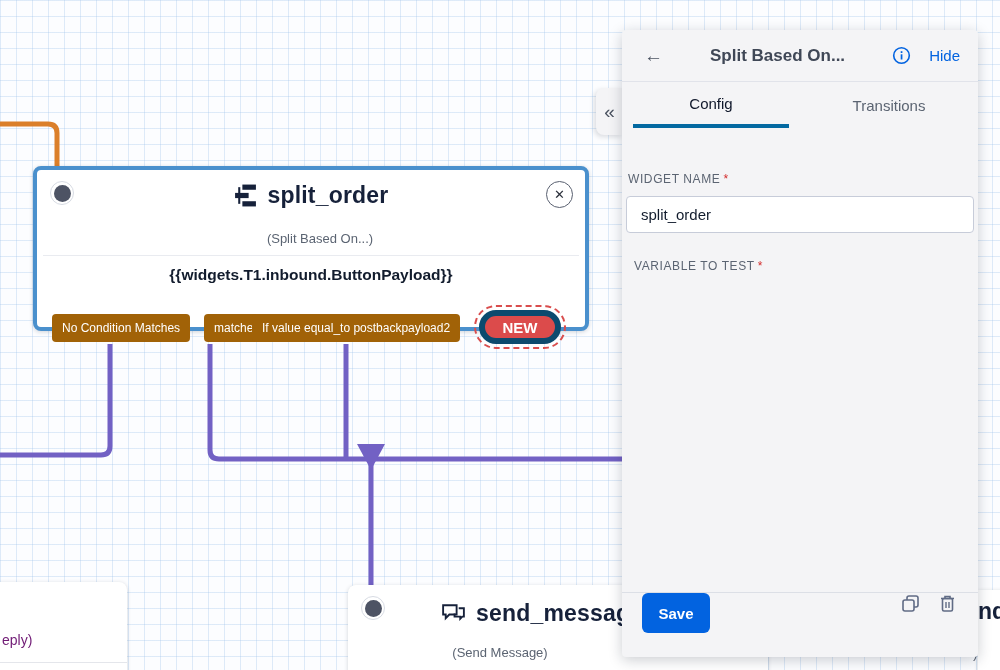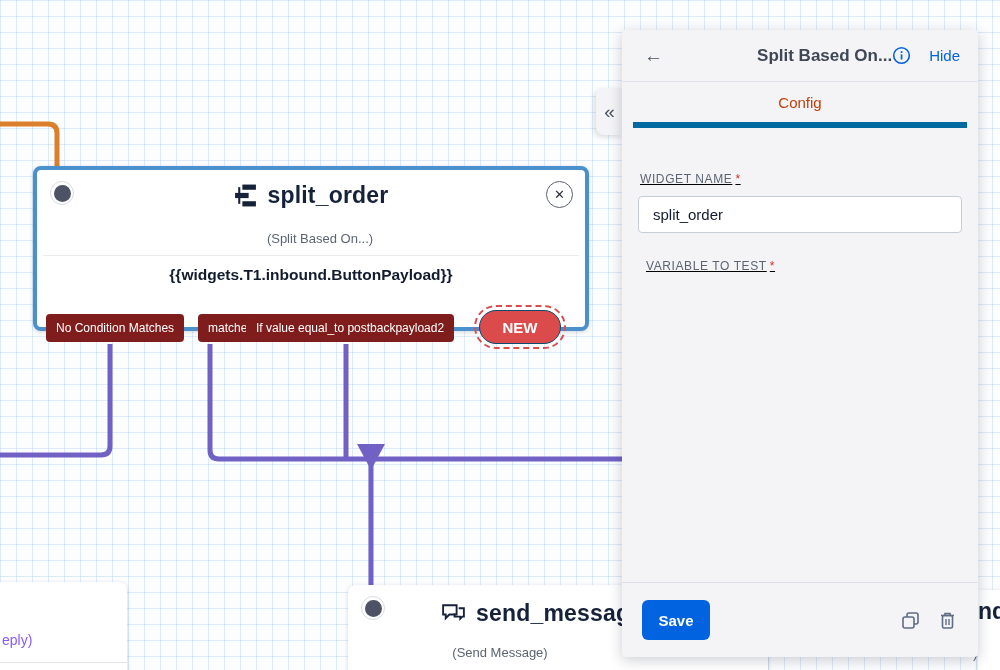--- a/index.html
+++ b/index.html
@@ -31,69 +31,69 @@
         display:flex;align-items:center;justify-content:center;
         font-size:13px;color:#2a2f3a;background:#fff;cursor:pointer;}
   .node-subtitle{position:absolute;left:0;right:0;text-align:center;
         font-size:13px;color:#5b6472;}
   .split-node .node-subtitle{top:61px;padding-left:18px;}
   .node-divider{position:absolute;left:6px;right:6px;height:1px;background:#e9ebf0;top:85px;}
   .node-variable{position:absolute;left:0;right:0;top:96px;text-align:center;
         font-size:15.5px;color:#121c2d;font-weight:bold;}
   
   .chip{position:absolute;top:314px;height:28px;line-height:28px;z-index:3;
-        background:#7f1d1d;color:#fff;font-size:12px;padding:0 10px;
-        border-radius:4px;white-space:nowrap;cursor:pointer;}
+        background:#a16207;color:#fff;font-size:12px;padding:0 10px;
+        border-radius:4px;white-space:nowrap;cursor:pointer;margin-left:6px;}
   .new-wrap{position:absolute;left:474px;top:305px;z-index:3;
         border:2px dashed #d94d4d;border-radius:26px;padding:3px;}
   .new-btn{width:82px;height:34px;border-radius:17px;background:#dc4b4b;
-        border:1px solid #0c4a6e;color:#fff;font-weight:700;font-size:15px;
+        border:6px solid #0c4a6e;color:#fff;font-weight:700;font-size:15px;
         display:flex;align-items:center;justify-content:center;cursor:pointer;box-sizing:border-box;}
   
   .send-node{left:348px;top:585px;width:420px;height:120px;border-radius:8px 8px 0 0;}
   .send-node .node-title{font-size:23px;}
   .send-title-abs{position:absolute;left:92px;top:15px;display:flex;align-items:center;gap:9px;}
   .send-node .node-subtitle{top:60px;left:52px;right:auto;width:200px;}
   
   .left-frag{position:absolute;left:-50px;top:582px;width:177px;height:120px;
         background:#fff;border-radius:8px;box-shadow:0 1px 4px rgba(18,28,45,.18);z-index:2;}
-  .left-frag .frag-text{position:absolute;left:52px;top:50px;font-size:14px;color:#8b5cf6;}
+  .left-frag .frag-text{position:absolute;left:52px;top:50px;font-size:14px;color:#701a75;}
   .left-frag .frag-divider{position:absolute;left:0;right:0;top:80px;height:1px;background:#e4e6eb;}
   .right-frag{position:absolute;left:978px;top:590px;width:60px;height:90px;
         background:#fff;box-shadow:0 1px 4px rgba(18,28,45,.18);z-index:4;}
   .right-frag .frag-title{position:absolute;left:0;top:8px;font-size:23px;font-weight:700;color:#16213a;}
   .right-frag .frag-sub{position:absolute;left:-5px;top:56px;font-size:13px;color:#5b6472;}
   
   .collapse-tab{position:absolute;left:596px;top:88px;width:27px;height:47px;z-index:9;
         background:#f4f4f6;border-radius:8px 0 0 8px;cursor:pointer;
         box-shadow:-2px 2px 5px rgba(18,28,45,.14);
         display:flex;align-items:center;justify-content:center;
         font-size:19px;color:#4a5260;}
   .panel{position:absolute;left:622px;top:30px;width:356px;height:627px;z-index:10;
         background:#f4f4f6;border-radius:4px;
         box-shadow:0 3px 14px rgba(18,28,45,.22);}
   .panel-header{position:relative;height:52px;display:flex;align-items:center;
         padding:0 18px 0 22px;border-bottom:1px solid #e1e3ea;box-sizing:border-box;}
   .back-btn{font-size:19px;color:#4a5260;cursor:pointer;line-height:1;}
-  .panel-title{flex:1;text-align:right;font-size:17px;font-weight:700;color:#3f4756;}
+  .panel-title{flex:1;text-align:center;font-size:17px;font-weight:700;color:#3f4756;}
   .info-btn{margin-right:18px;cursor:pointer;display:flex;}
   .hide-btn{color:#0263e0;font-size:15px;font-weight:400;cursor:pointer;}
   .tabs{display:flex;height:46px;}
   .tab{flex:1;display:flex;align-items:center;justify-content:center;
         font-size:15px;color:#5b6472;cursor:pointer;box-sizing:border-box;margin:0 11px;}
-  .tab.active{color:#c2410c;border-bottom:6px solid #0369a1;font-weight:400;}
-  .panel-body{padding:0 16px;text-decoration:underline;}
+  .tab.active{color:#0f172a;border-bottom:4px solid #0369a1;font-weight:400;}
+  .panel-body{padding:0 4px;}
   .field-label{margin:44px 2px 10px;font-size:12px;letter-spacing:.6px;color:#5b6472;}
   .field-label.second{margin-top:26px;margin-left:8px;}
   .req{color:#d32d2d;margin-left:3px;}
   .text-input{width:100%;box-sizing:border-box;height:37px;background:#fff;
         border:1px solid #c7ccd9;border-radius:4px;padding:0 14px;
         font-family:"Liberation Sans",sans-serif;font-size:15px;color:#121c2d;}
-  .panel-footer{position:absolute;left:0;right:0;bottom:0;height:75px;
-        border-top:1px solid #dcdfe6;display:flex;align-items:center;padding:0 20px;box-sizing:border-box;}
+  .panel-footer{position:absolute;left:0;right:0;bottom:0;height:65px;
+        border-top:1px solid #dcdfe6;display:flex;padding:0 20px;box-sizing:border-box;}
   .save-btn{width:68px;height:40px;background:#0263e0;border:none;border-radius:6px;
         color:#fff;font-family:"Liberation Sans",sans-serif;font-size:15px;font-weight:700;cursor:pointer;}
   .footer-icons{margin-left:auto;display:flex;gap:16px;}
   .footer-icons svg{cursor:pointer;}
 </style>
 </head>
 <body>
 
 <svg id="wires" width="1000" height="670">
   <path d="M0 124 H48 Q57 124 57 133 V190" stroke="#db7f2a" stroke-width="5" fill="none"></path>
@@ -166,20 +166,21 @@
       <svg width="19" height="19" viewBox="0 0 19 19">
         <circle cx="9.5" cy="9.5" r="7.8" stroke="#0263e0" stroke-width="1.6" fill="none"></circle>
         <rect x="8.7" y="8.3" width="1.7" height="5.2" fill="#0263e0"></rect>
         <rect x="8.7" y="5.2" width="1.7" height="1.8" fill="#0263e0"></rect>
       </svg>
     </span>
     <span class="hide-btn">Hide</span>
   </div>
   <div class="tabs">
     <div class="tab active">Config</div>
+    <div class="tab">Transitions</div>
   </div>
   <div class="panel-body">
     <div class="field-label"><span>WIDGET NAME</span><span class="req">*</span></div>
     <input class="text-input" type="text" value="split_order" style="">
     <div class="field-label second"><span>VARIABLE TO TEST</span><span class="req">*</span></div>
   </div>
   <div class="panel-footer">
     <button class="save-btn">Save</button>
     <div class="footer-icons">
       <svg width="21" height="21" viewBox="0 0 21 21">

